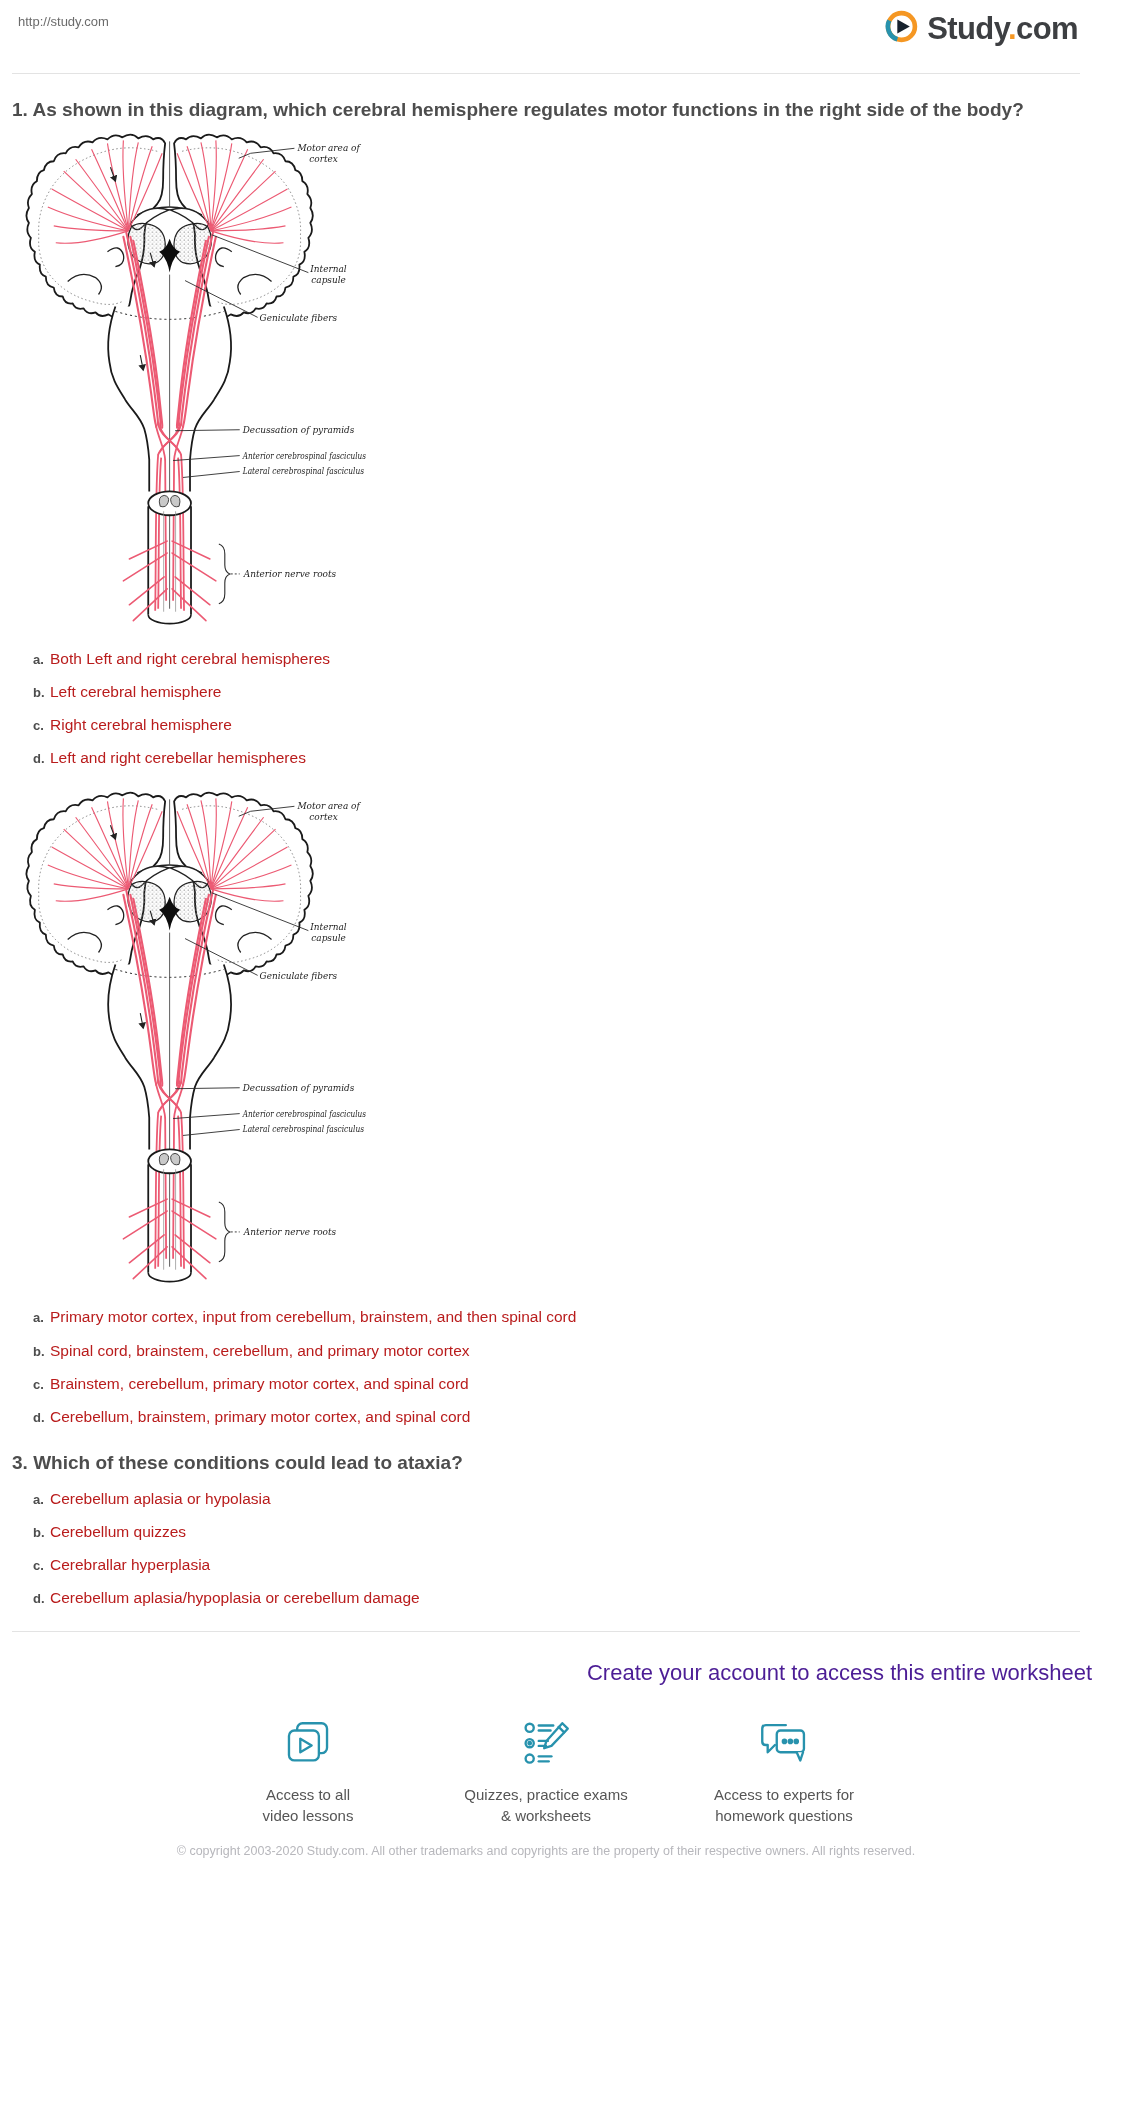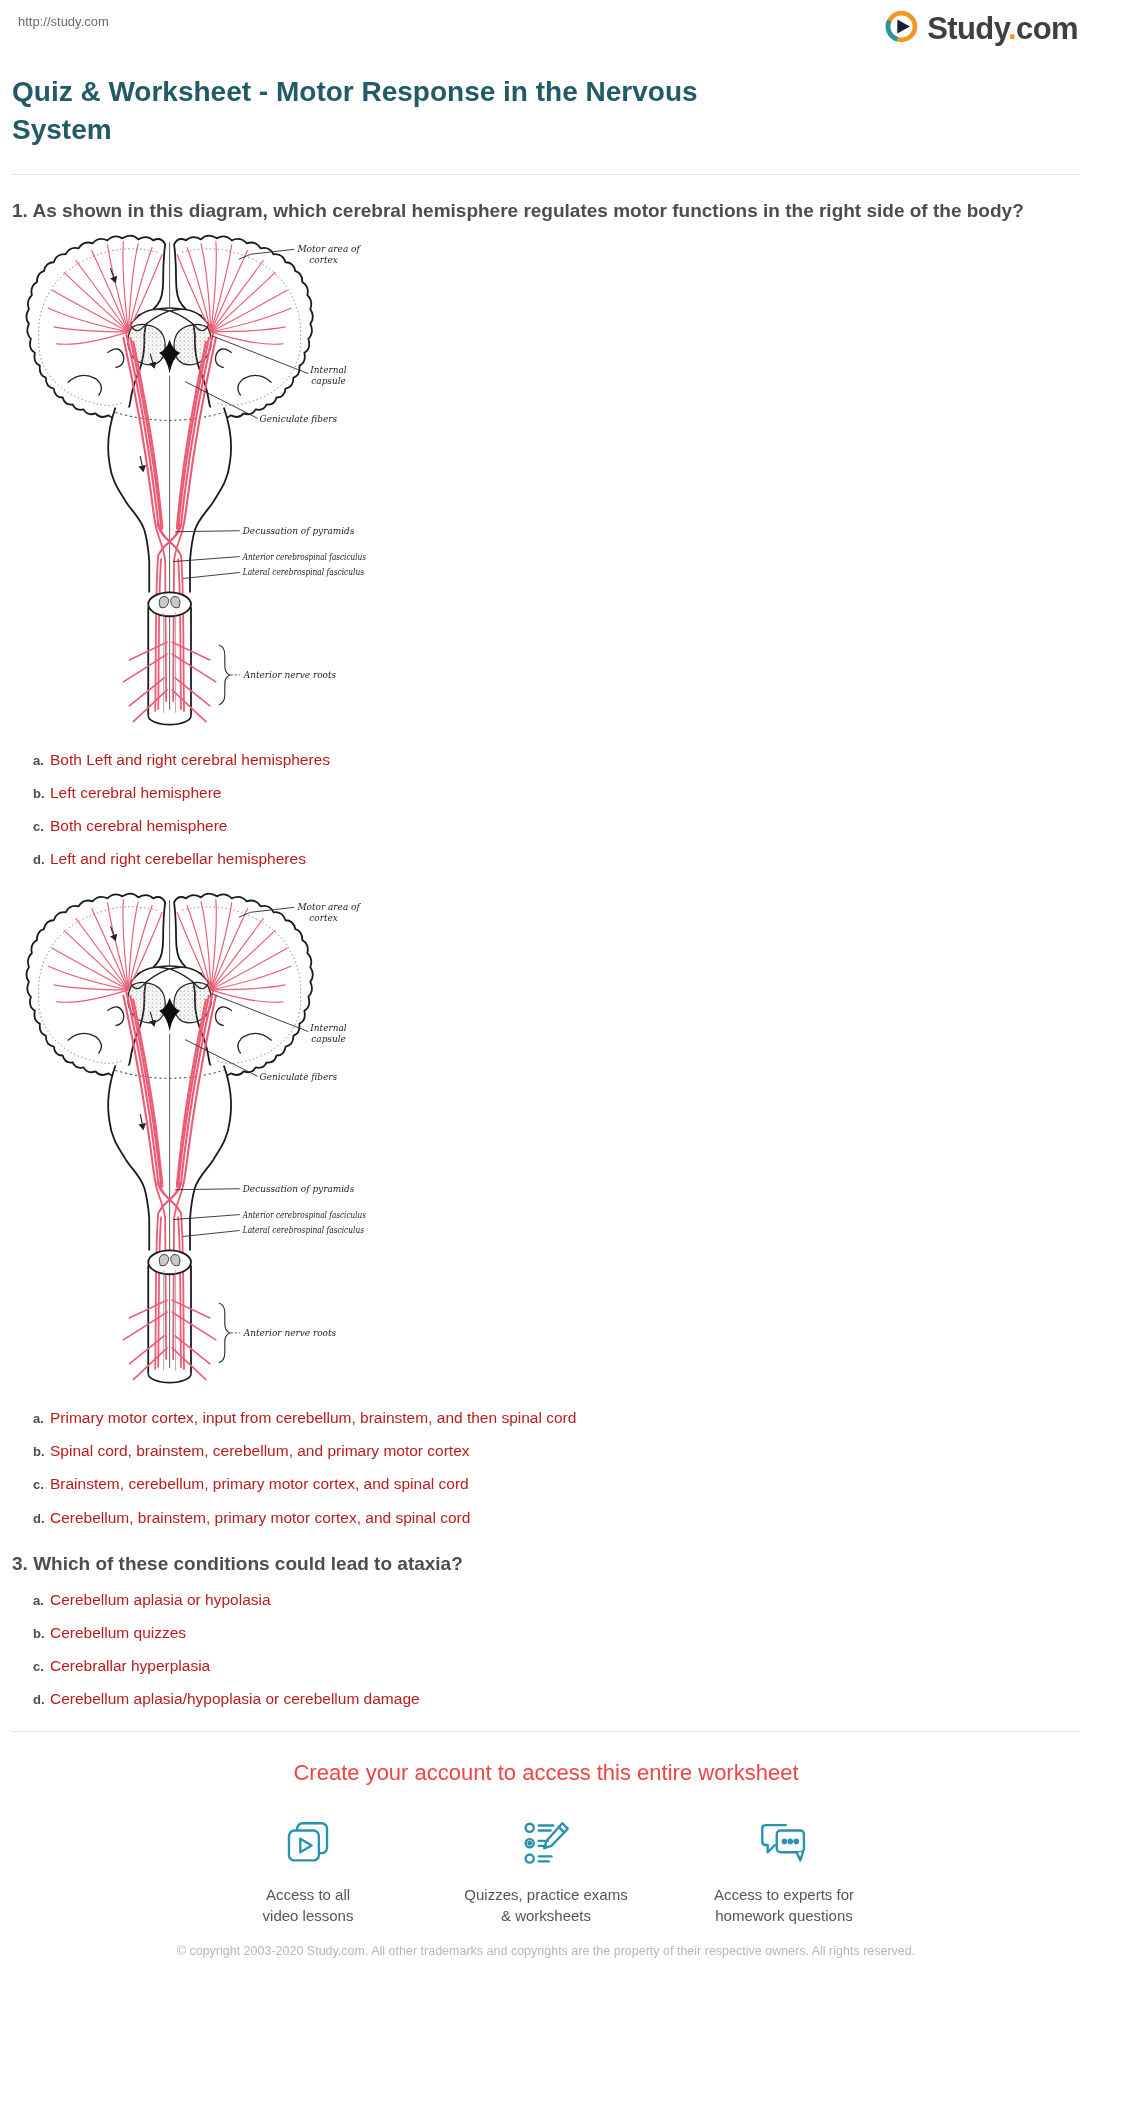--- a/index.html
+++ b/index.html
@@ -23,21 +23,21 @@
   .question { margin:20px 0 0 12px; }
   .q-text { margin:0; font-size:19px; font-weight:bold; color:#4d4d4d; line-height:1.68; max-width:1070px; }
   .diagram-slot { margin:4px 0 0 0; width:360px; }
   .options { list-style:none; margin:10px 0 0 0; padding:0; }
   .option { display:flex; align-items:baseline; margin-bottom:13px; }
   .opt-letter { flex:none; width:38px; padding-left:21px; font-size:13px; font-weight:bold; color:#4d4d4d; }
   .opt-text { font-size:15.5px; color:#b91c1c; line-height:1.3; }
 
   
   .footer-divider { margin-top:22px; }
-  .cta-title { margin:28px 0 0 0; text-align:center; font-size:22px; font-weight:normal; color:#ef4444; }
+  .cta-title { margin:28px 0 0 0; text-align:right; font-size:22px; font-weight:normal; color:#4c1d95; }
   .cta-sub { margin:10px 0 0 0; text-align:center; font-size:14px; color:#555; }
   .features { display:flex; justify-content:center; gap:42px; margin-top:30px; }
   .feature { width:196px; text-align:center; }
   .feature-icon { height:58px; display:flex; align-items:center; justify-content:center; }
   .feature-label { margin-top:10px; font-size:15px; color:#555; line-height:1.4; }
   .copyright { margin:16px auto 0 auto; max-width:780px; text-align:center;
                font-size:12.5px; color:#b7b7bc; line-height:1.45; }
 
   
   .tract-svg text { font-family:"DejaVu Serif", serif; font-style:italic; fill:#1c1c1c; }
@@ -54,21 +54,20 @@
         <svg width="37" height="37" viewBox="0 0 40 40">
           <circle cx="20" cy="20" r="14.5" fill="#fff" stroke="#f59723" stroke-width="5"></circle>
           <path d="M6.8,13.5 A14.5,14.5 0 0 0 15.5,33.8" fill="none" stroke="#2792ad" stroke-width="5"></path>
           <path d="M15.5,12.5 L15.5,27.5 L29,20 Z" fill="#17222e"></path>
         </svg>
       </span>
       <span class="logo-text"><span>Study</span><span class="logo-dot">.</span><span>com</span></span>
     </div>
   </div>
 
-  <h1 class="page-title">Quiz &amp; Worksheet - Motor Response in the Nervous System</h1>
   <hr class="divider">
 
   <section class="question">
     <h2 class="q-text"><span>1.</span> <span>As shown in this diagram, which cerebral hemisphere regulates motor functions in the right side of the body?</span></h2>
     <div class="diagram-slot">
   <svg class="tract-svg" width="358" height="505" viewBox="0 0 360 505" xmlns="http://www.w3.org/2000/svg">
     <defs>
       <pattern id="stip" width="4" height="4" patternUnits="userSpaceOnUse">
         <circle cx="1.2" cy="1.2" r="0.7" fill="#909090"></circle>
         <circle cx="3" cy="3" r="0.6" fill="#a5a5a5"></circle>
@@ -239,21 +238,21 @@
       <li class="option">
         <span class="opt-letter">a.</span>
         <span class="opt-text">Both Left and right cerebral hemispheres</span>
         </li>
       <li class="option">
         <span class="opt-letter">b.</span>
         <span class="opt-text">Left cerebral hemisphere</span>
         </li>
       <li class="option">
         <span class="opt-letter">c.</span>
-        <span class="opt-text">Both cerebral hemisphere</span>
+        <span class="opt-text">Right cerebral hemisphere</span>
         </li>
       <li class="option">
         <span class="opt-letter">d.</span>
         <span class="opt-text">Left and right cerebellar hemispheres</span>
         </li>
     </ul>
   </section>
 
   <section class="question">
     <div class="diagram-slot">

